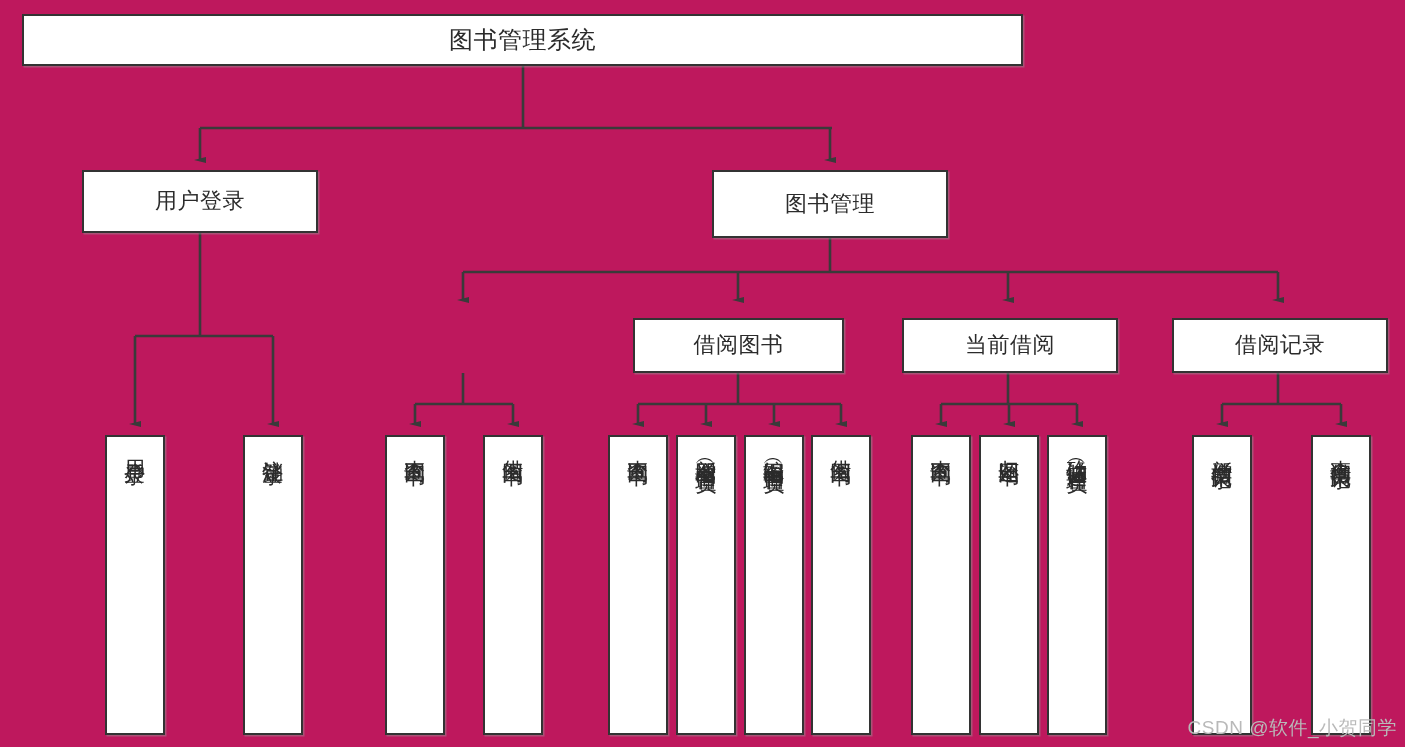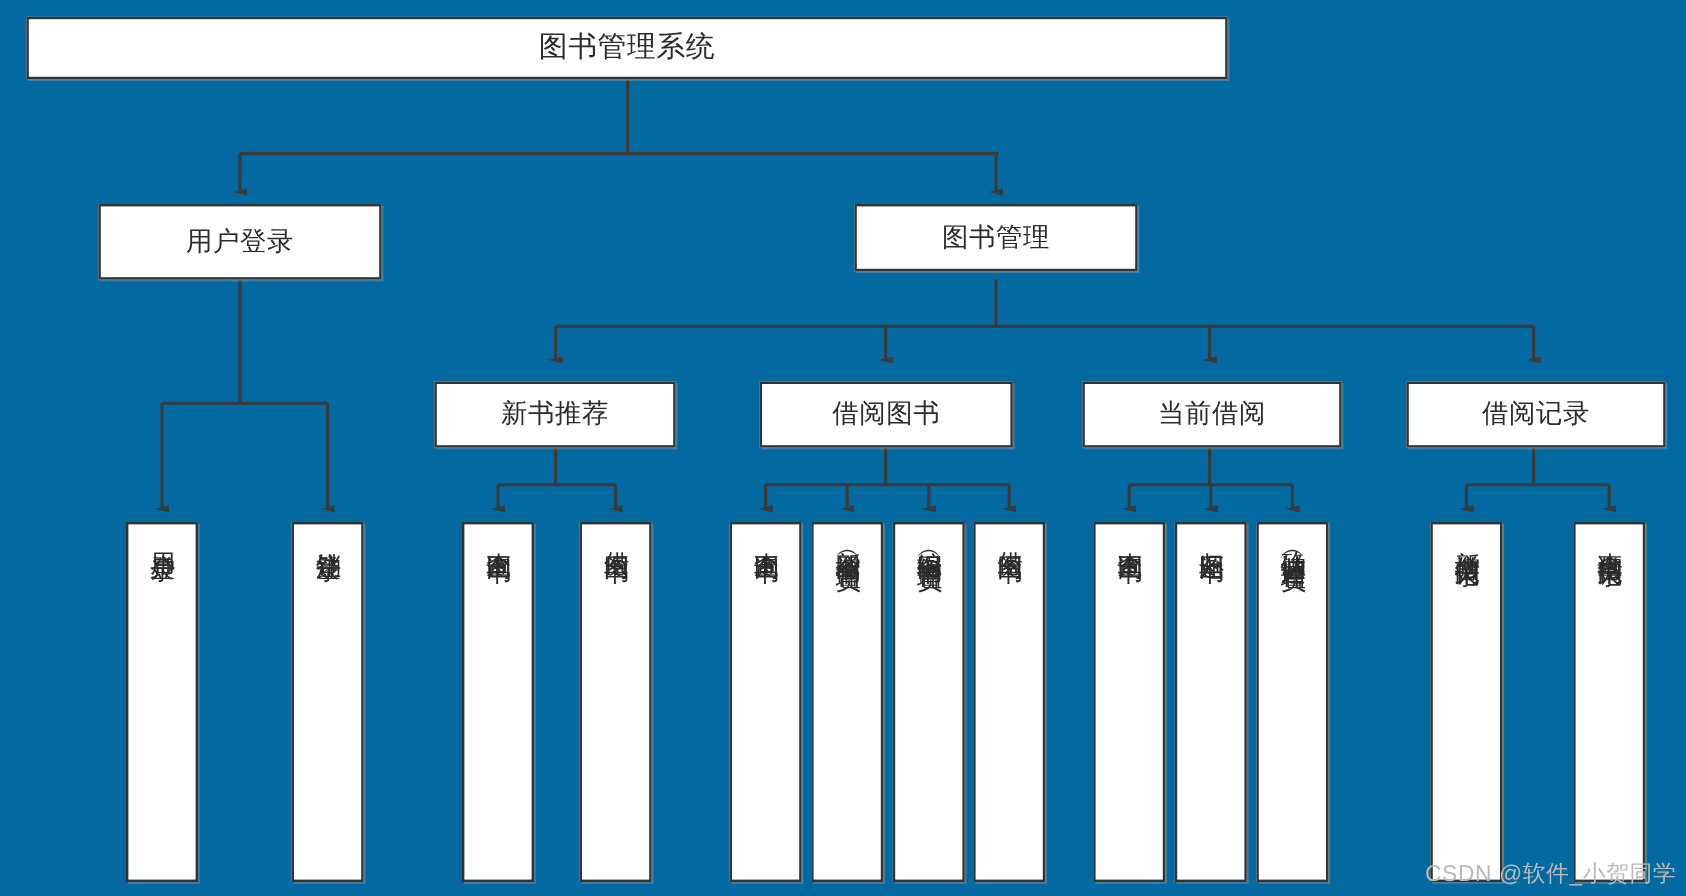--- a/index.html
+++ b/index.html
@@ -7,21 +7,21 @@
     padding: 0;
     background: #ffffff;
   }
   body {
     font-family: "Liberation Sans", "DejaVu Sans", sans-serif;
   }
   #diagram-root {
     position: relative;
     width: 1405px;
     height: 747px;
-    background: #0369a1;
+    background: #be185d;
     overflow: hidden;
   }
   svg.diagram-canvas {
     position: absolute;
     left: 0;
     top: 0;
     width: 1405px;
     height: 747px;
   }
   .node-box {
@@ -125,27 +125,24 @@
   </svg>
 
   <div class="node-box root" style="left:22px; top:14px; width:1001px; height:52px;">
     <span class="node-label">图书管理系统</span>
   </div>
 
   <div class="node-box" style="left:82px; top:170px; width:236px; height:63px;">
     <span class="node-label">用户登录</span>
   </div>
 
-  <div class="node-box" style="left:712px; top:170px; width:236px; height:56px;">
+  <div class="node-box" style="left:712px; top:170px; width:236px; height:68px;">
     <span class="node-label">图书管理</span>
   </div>
 
-  <div class="node-box" style="left:362px; top:318px; width:201px; height:55px;">
-    <span class="node-label">新书推荐</span>
-  </div>
 
   <div class="node-box" style="left:633px; top:318px; width:211px; height:55px;">
     <span class="node-label">借阅图书</span>
   </div>
 
   <div class="node-box" style="left:1172px; top:318px; width:216px; height:55px;">
     <span class="node-label">借阅记录</span>
   </div>
 
   <div class="node-box" style="left:902px; top:318px; width:216px; height:55px;">

